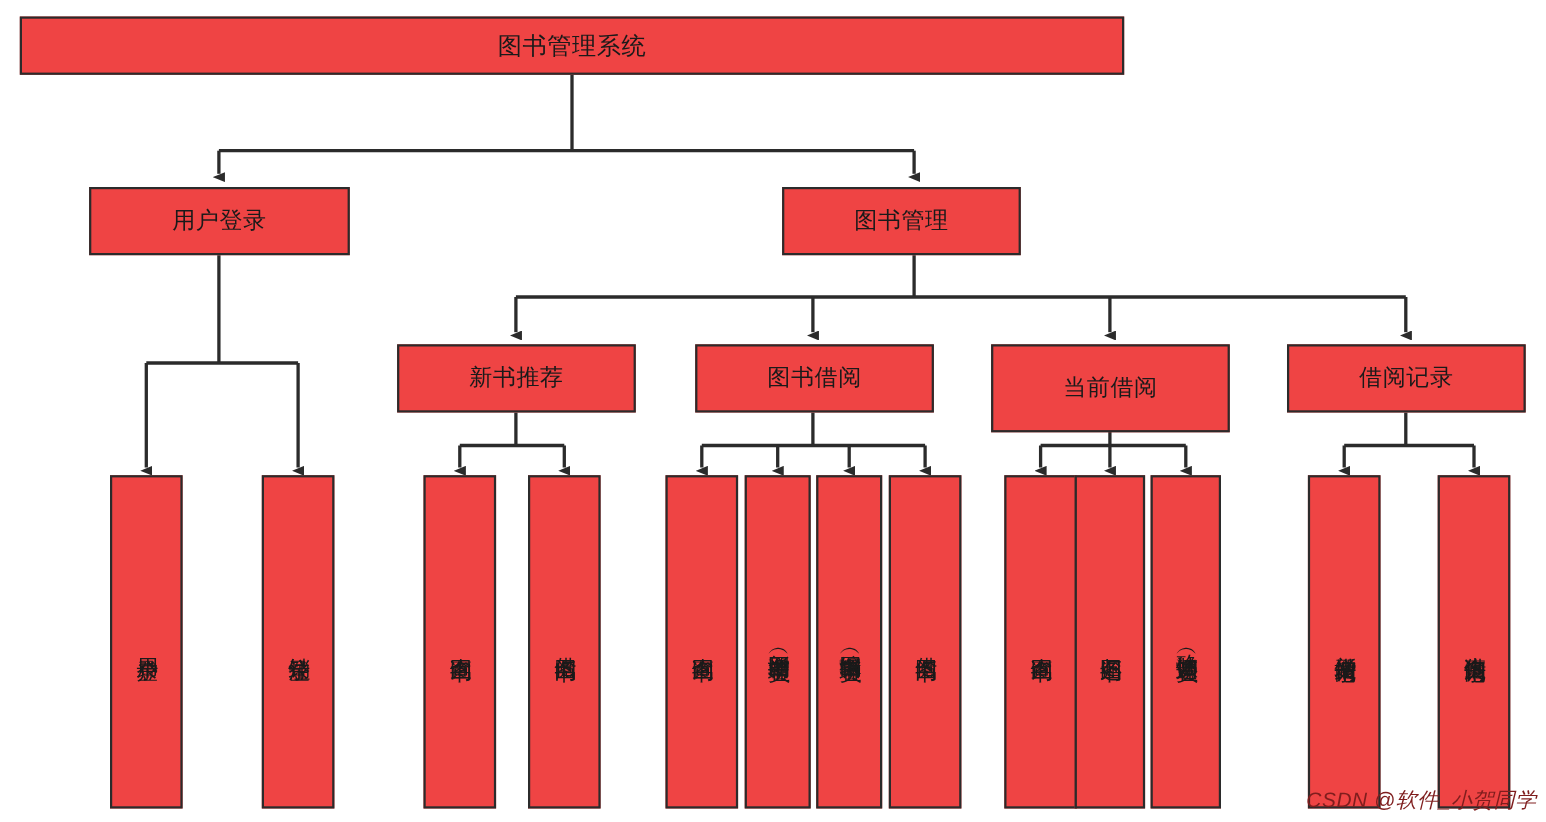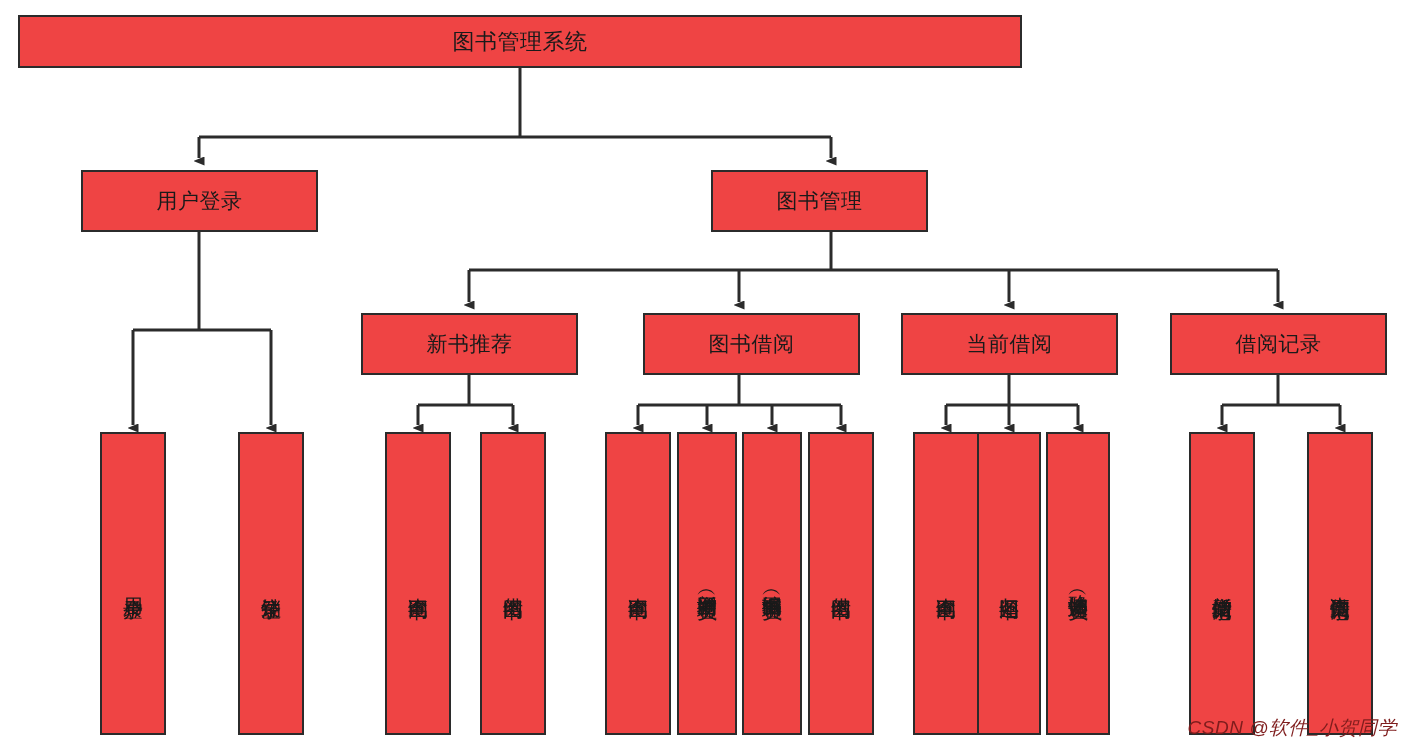--- a/index.html
+++ b/index.html
@@ -133,24 +133,24 @@
   <div class="node horiz" style="left:81px; top:170px; width:237px; height:62px;">
     <span class="txt">用户登录</span>
   </div>
   <div class="node horiz" style="left:711px; top:170px; width:217px; height:62px;">
     <span class="txt">图书管理</span>
   </div>
 
   <div class="node horiz" style="left:361px; top:313px; width:217px; height:62px;">
     <span class="txt">新书推荐</span>
   </div>
-  <div class="node horiz" style="left:632px; top:313px; width:217px; height:62px;margin-left:11px;">
+  <div class="node horiz" style="left:632px; top:313px; width:217px; height:62px;">
     <span class="txt">图书借阅</span>
   </div>
-  <div class="node horiz" style="left:901px; top:313px; width:217px; height:62px;">
+  <div class="node horiz" style="left:901px; top:313px; width:217px; height:80px;">
     <span class="txt">当前借阅</span>
   </div>
   <div class="node horiz" style="left:1170px; top:313px; width:217px; height:62px;">
     <span class="txt">借阅记录</span>
   </div>
 
   <div class="node vert" style="left:100px; top:432px; width:66px; height:303px;">
     <span class="txt">用户登录</span>
   </div>
   <div class="node vert" style="left:238px; top:432px; width:66px; height:303px;">

